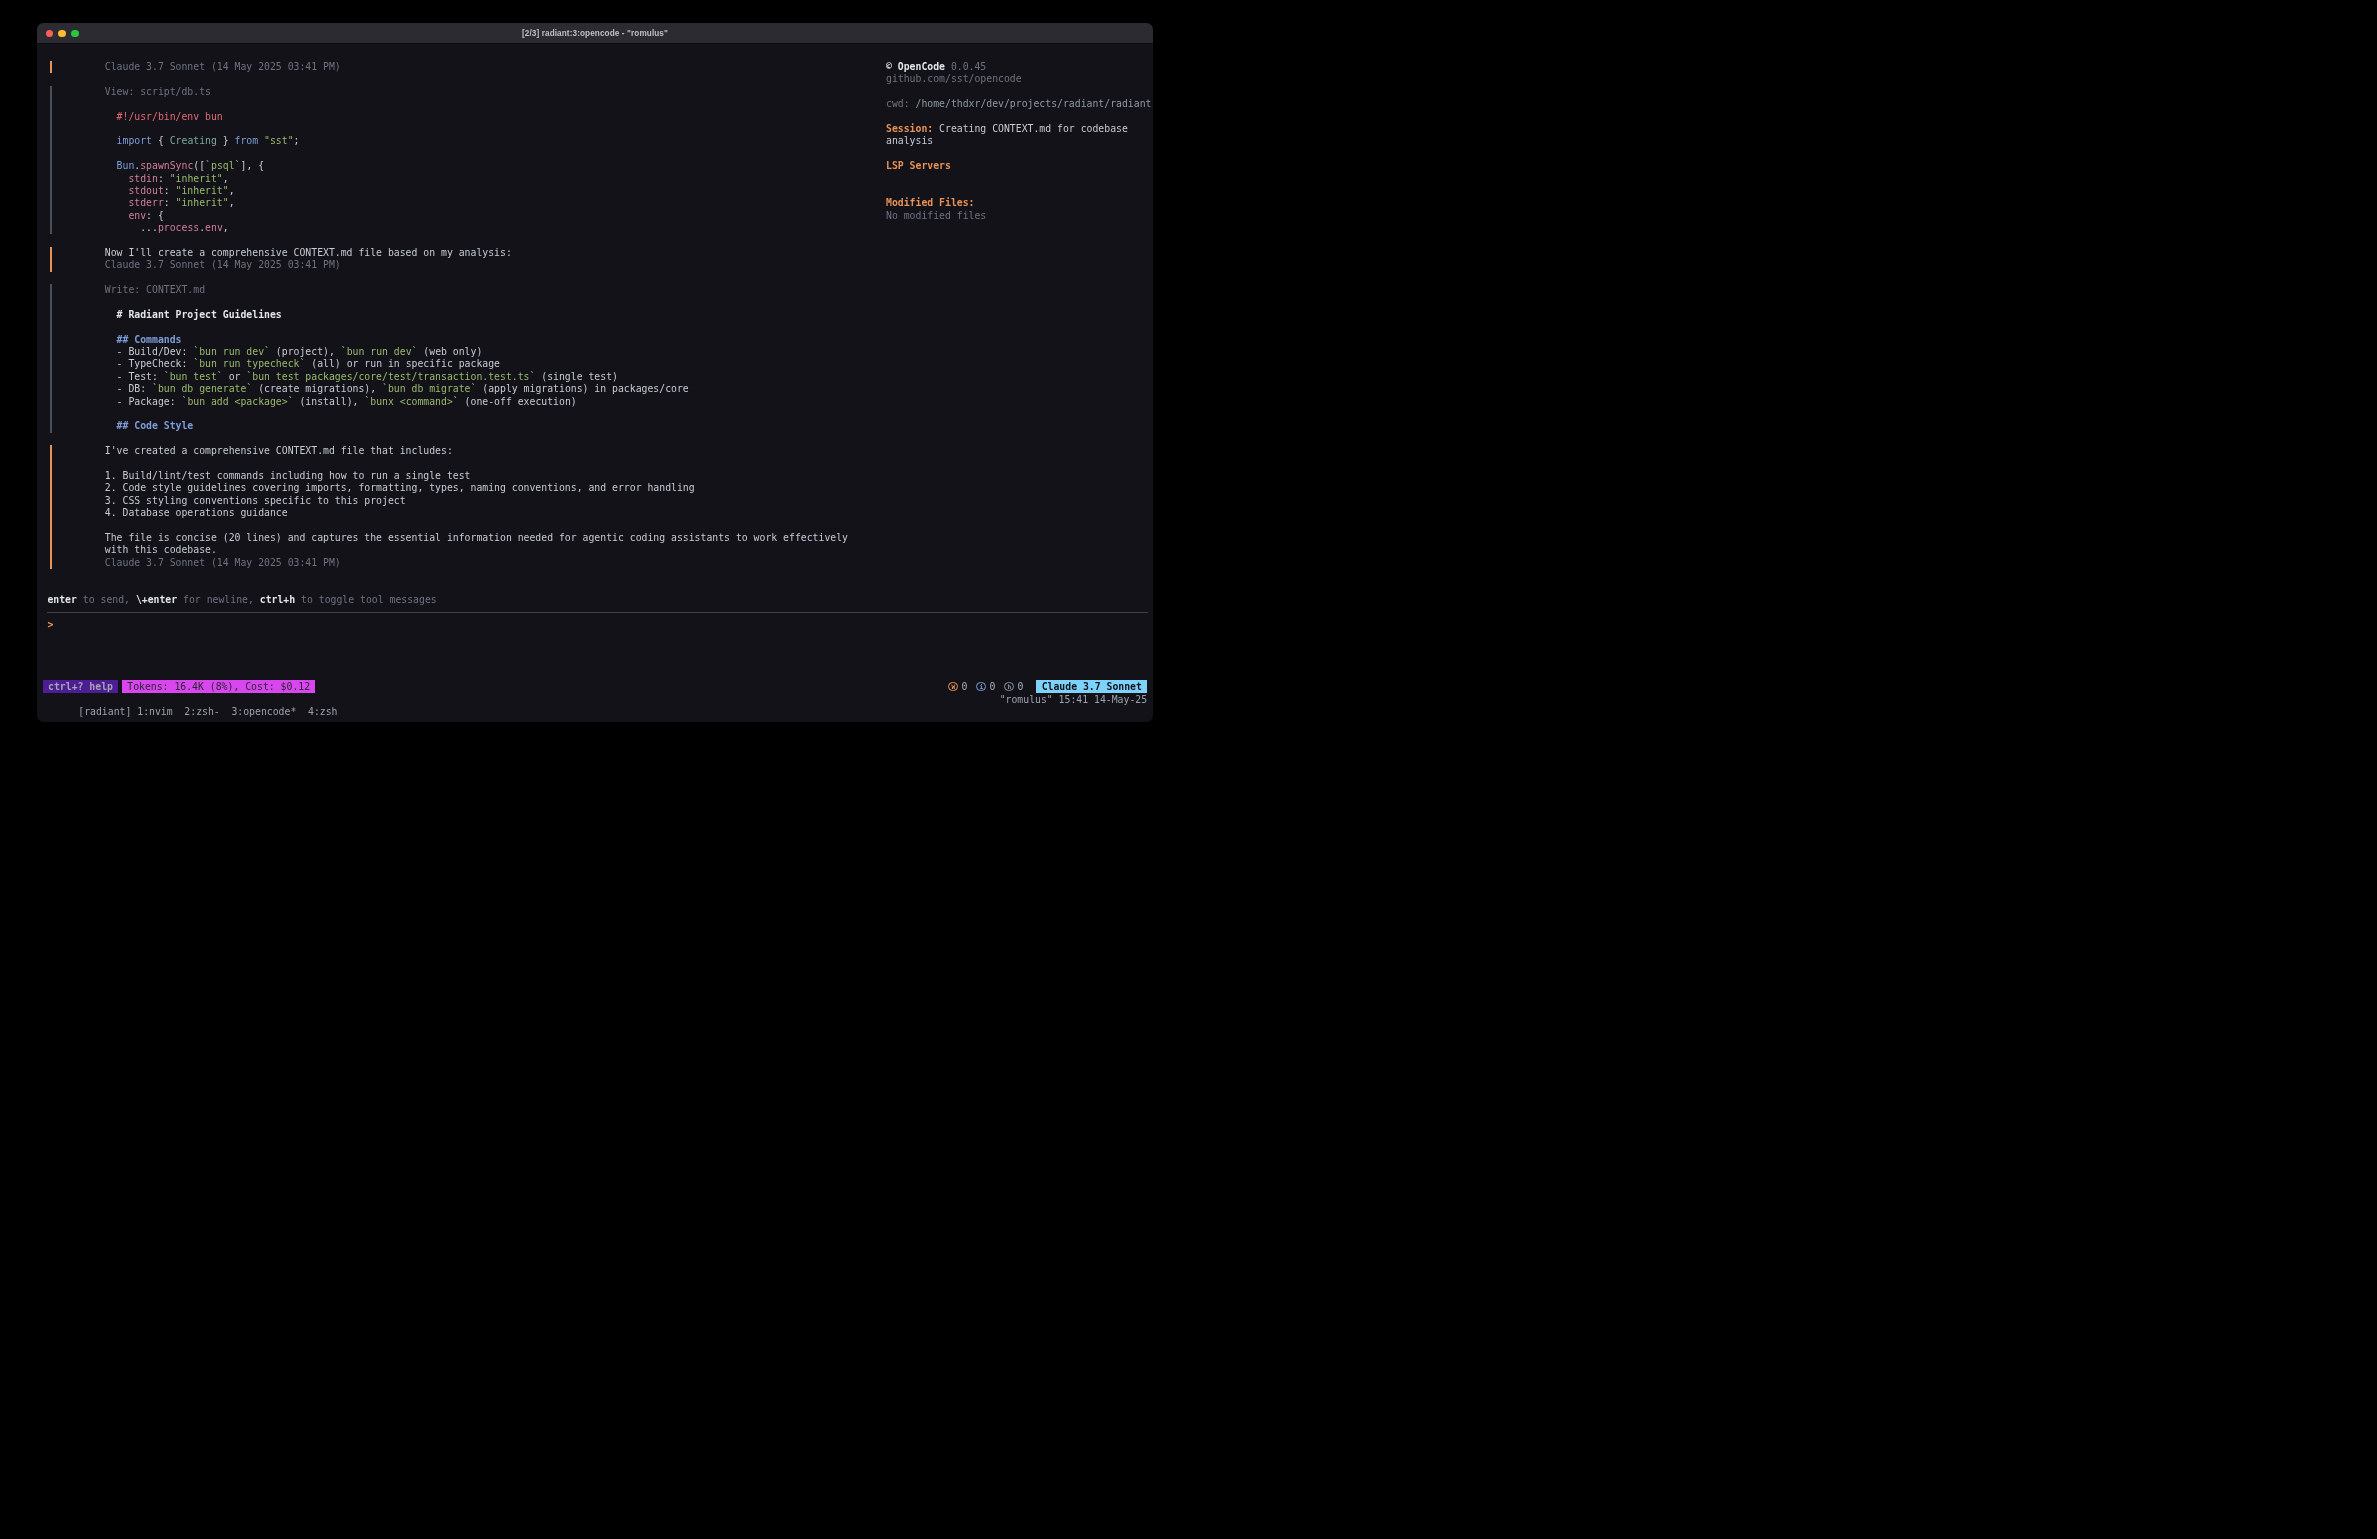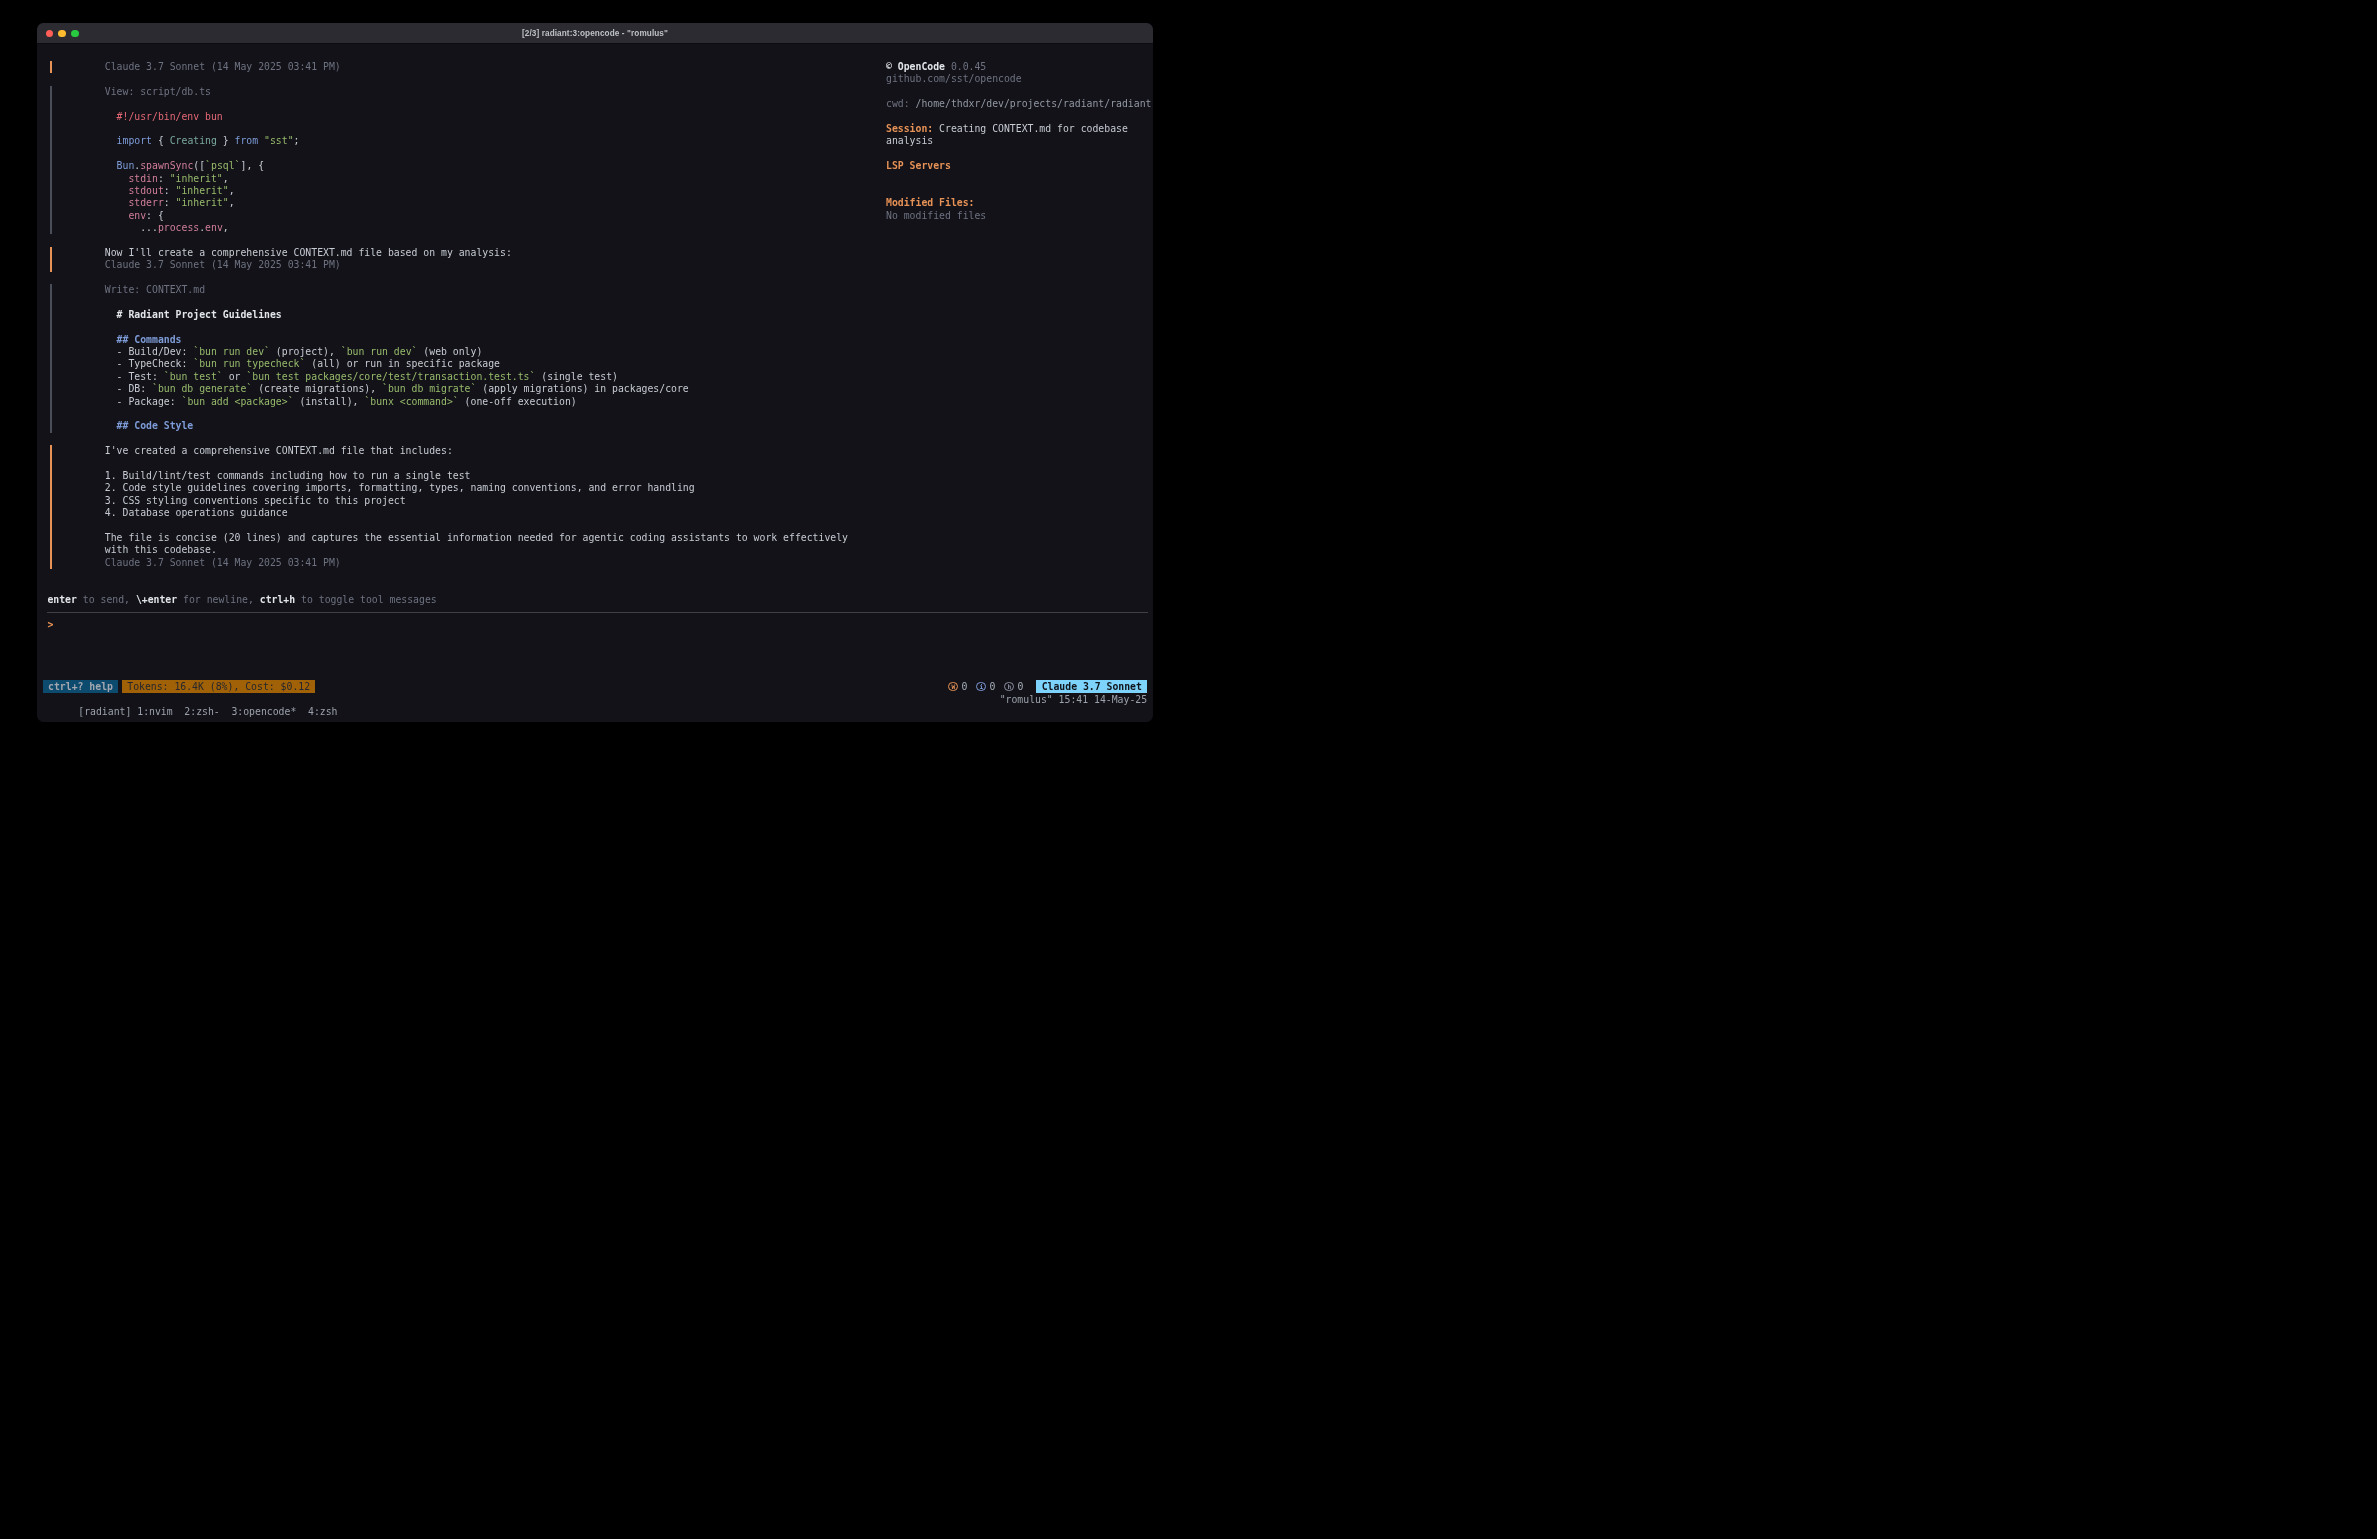--- a/index.html
+++ b/index.html
@@ -51,22 +51,22 @@
   .c-pink { color:#d27e99; }
   .c-red { color:#e46876; }
   .c-teal { color:#7aa89f; }
   .c-path { color:#9298a3;text-align:right; }
 
   .statusbar {
     position:absolute; left:5.9px; right:5.9px; top:657px; height:13px;
     display:flex; align-items:center; line-height:13px;
   }
   .chip { height:13px; padding:0 5.2px; }
-  .chip-help { background:#0c4a6e; color:#a3a7af; font-weight:bold; }
-  .chip-tokens { background:#a16207; color:#26262c; margin-left:3.9px; }
+  .chip-help { background:#4c1d95; color:#a3a7af; font-weight:bold; }
+  .chip-tokens { background:#d946ef; color:#26262c; margin-left:3.9px; }
   .sb-spacer { flex:1; }
   .diags { display:flex; align-items:center; gap:9px; margin-right:13px; }
   .diag { display:flex; align-items:center; gap:3.3px; color:#aab0ba; }
   .diag-badge {
     width:9.8px; height:9.8px; border-radius:50%; border:1px solid currentColor;
     font:bold 6.2px/7.8px "DejaVu Sans Mono", monospace;
     display:flex; align-items:center; justify-content:center;
   }
   .diag-warning .diag-badge { color:#e79256; }
   .diag-info .diag-badge { color:#7e9cd8; }

